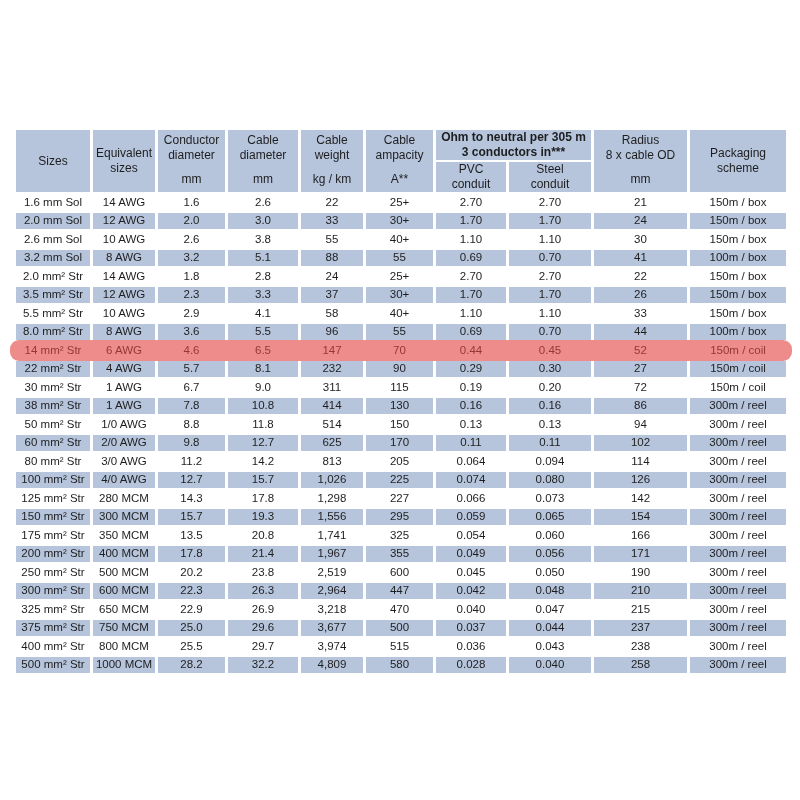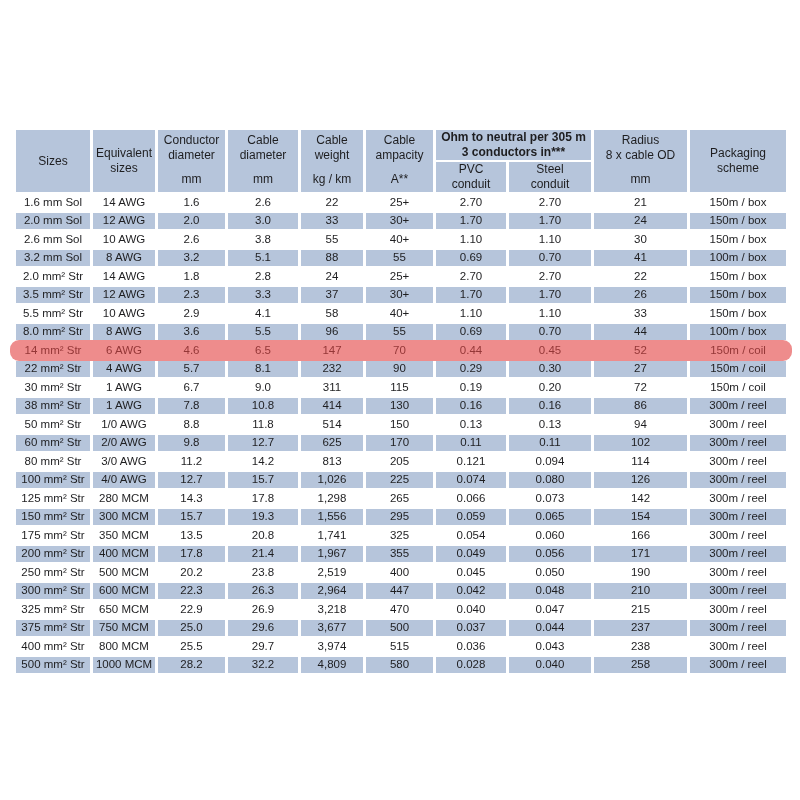--- a/index.html
+++ b/index.html
@@ -295,21 +295,21 @@
             <td>102</td>
             <td>300m / reel</td>
           </tr>
           <tr class="white">
             <td>80 mm² Str</td>
             <td>3/0 AWG</td>
             <td>11.2</td>
             <td>14.2</td>
             <td>813</td>
             <td>205</td>
-            <td>0.121</td>
+            <td>0.064</td>
             <td>0.094</td>
             <td>114</td>
             <td>300m / reel</td>
           </tr>
           <tr class="blue">
             <td>100 mm² Str</td>
             <td>4/0 AWG</td>
             <td>12.7</td>
             <td>15.7</td>
             <td>1,026</td>
@@ -318,21 +318,21 @@
             <td>0.080</td>
             <td>126</td>
             <td>300m / reel</td>
           </tr>
           <tr class="white">
             <td>125 mm² Str</td>
             <td>280 MCM</td>
             <td>14.3</td>
             <td>17.8</td>
             <td>1,298</td>
-            <td>265</td>
+            <td>227</td>
             <td>0.066</td>
             <td>0.073</td>
             <td>142</td>
             <td>300m / reel</td>
           </tr>
           <tr class="blue">
             <td>150 mm² Str</td>
             <td>300 MCM</td>
             <td>15.7</td>
             <td>19.3</td>
@@ -366,21 +366,21 @@
             <td>0.056</td>
             <td>171</td>
             <td>300m / reel</td>
           </tr>
           <tr class="white">
             <td>250 mm² Str</td>
             <td>500 MCM</td>
             <td>20.2</td>
             <td>23.8</td>
             <td>2,519</td>
-            <td>400</td>
+            <td>600</td>
             <td>0.045</td>
             <td>0.050</td>
             <td>190</td>
             <td>300m / reel</td>
           </tr>
           <tr class="blue">
             <td>300 mm² Str</td>
             <td>600 MCM</td>
             <td>22.3</td>
             <td>26.3</td>

